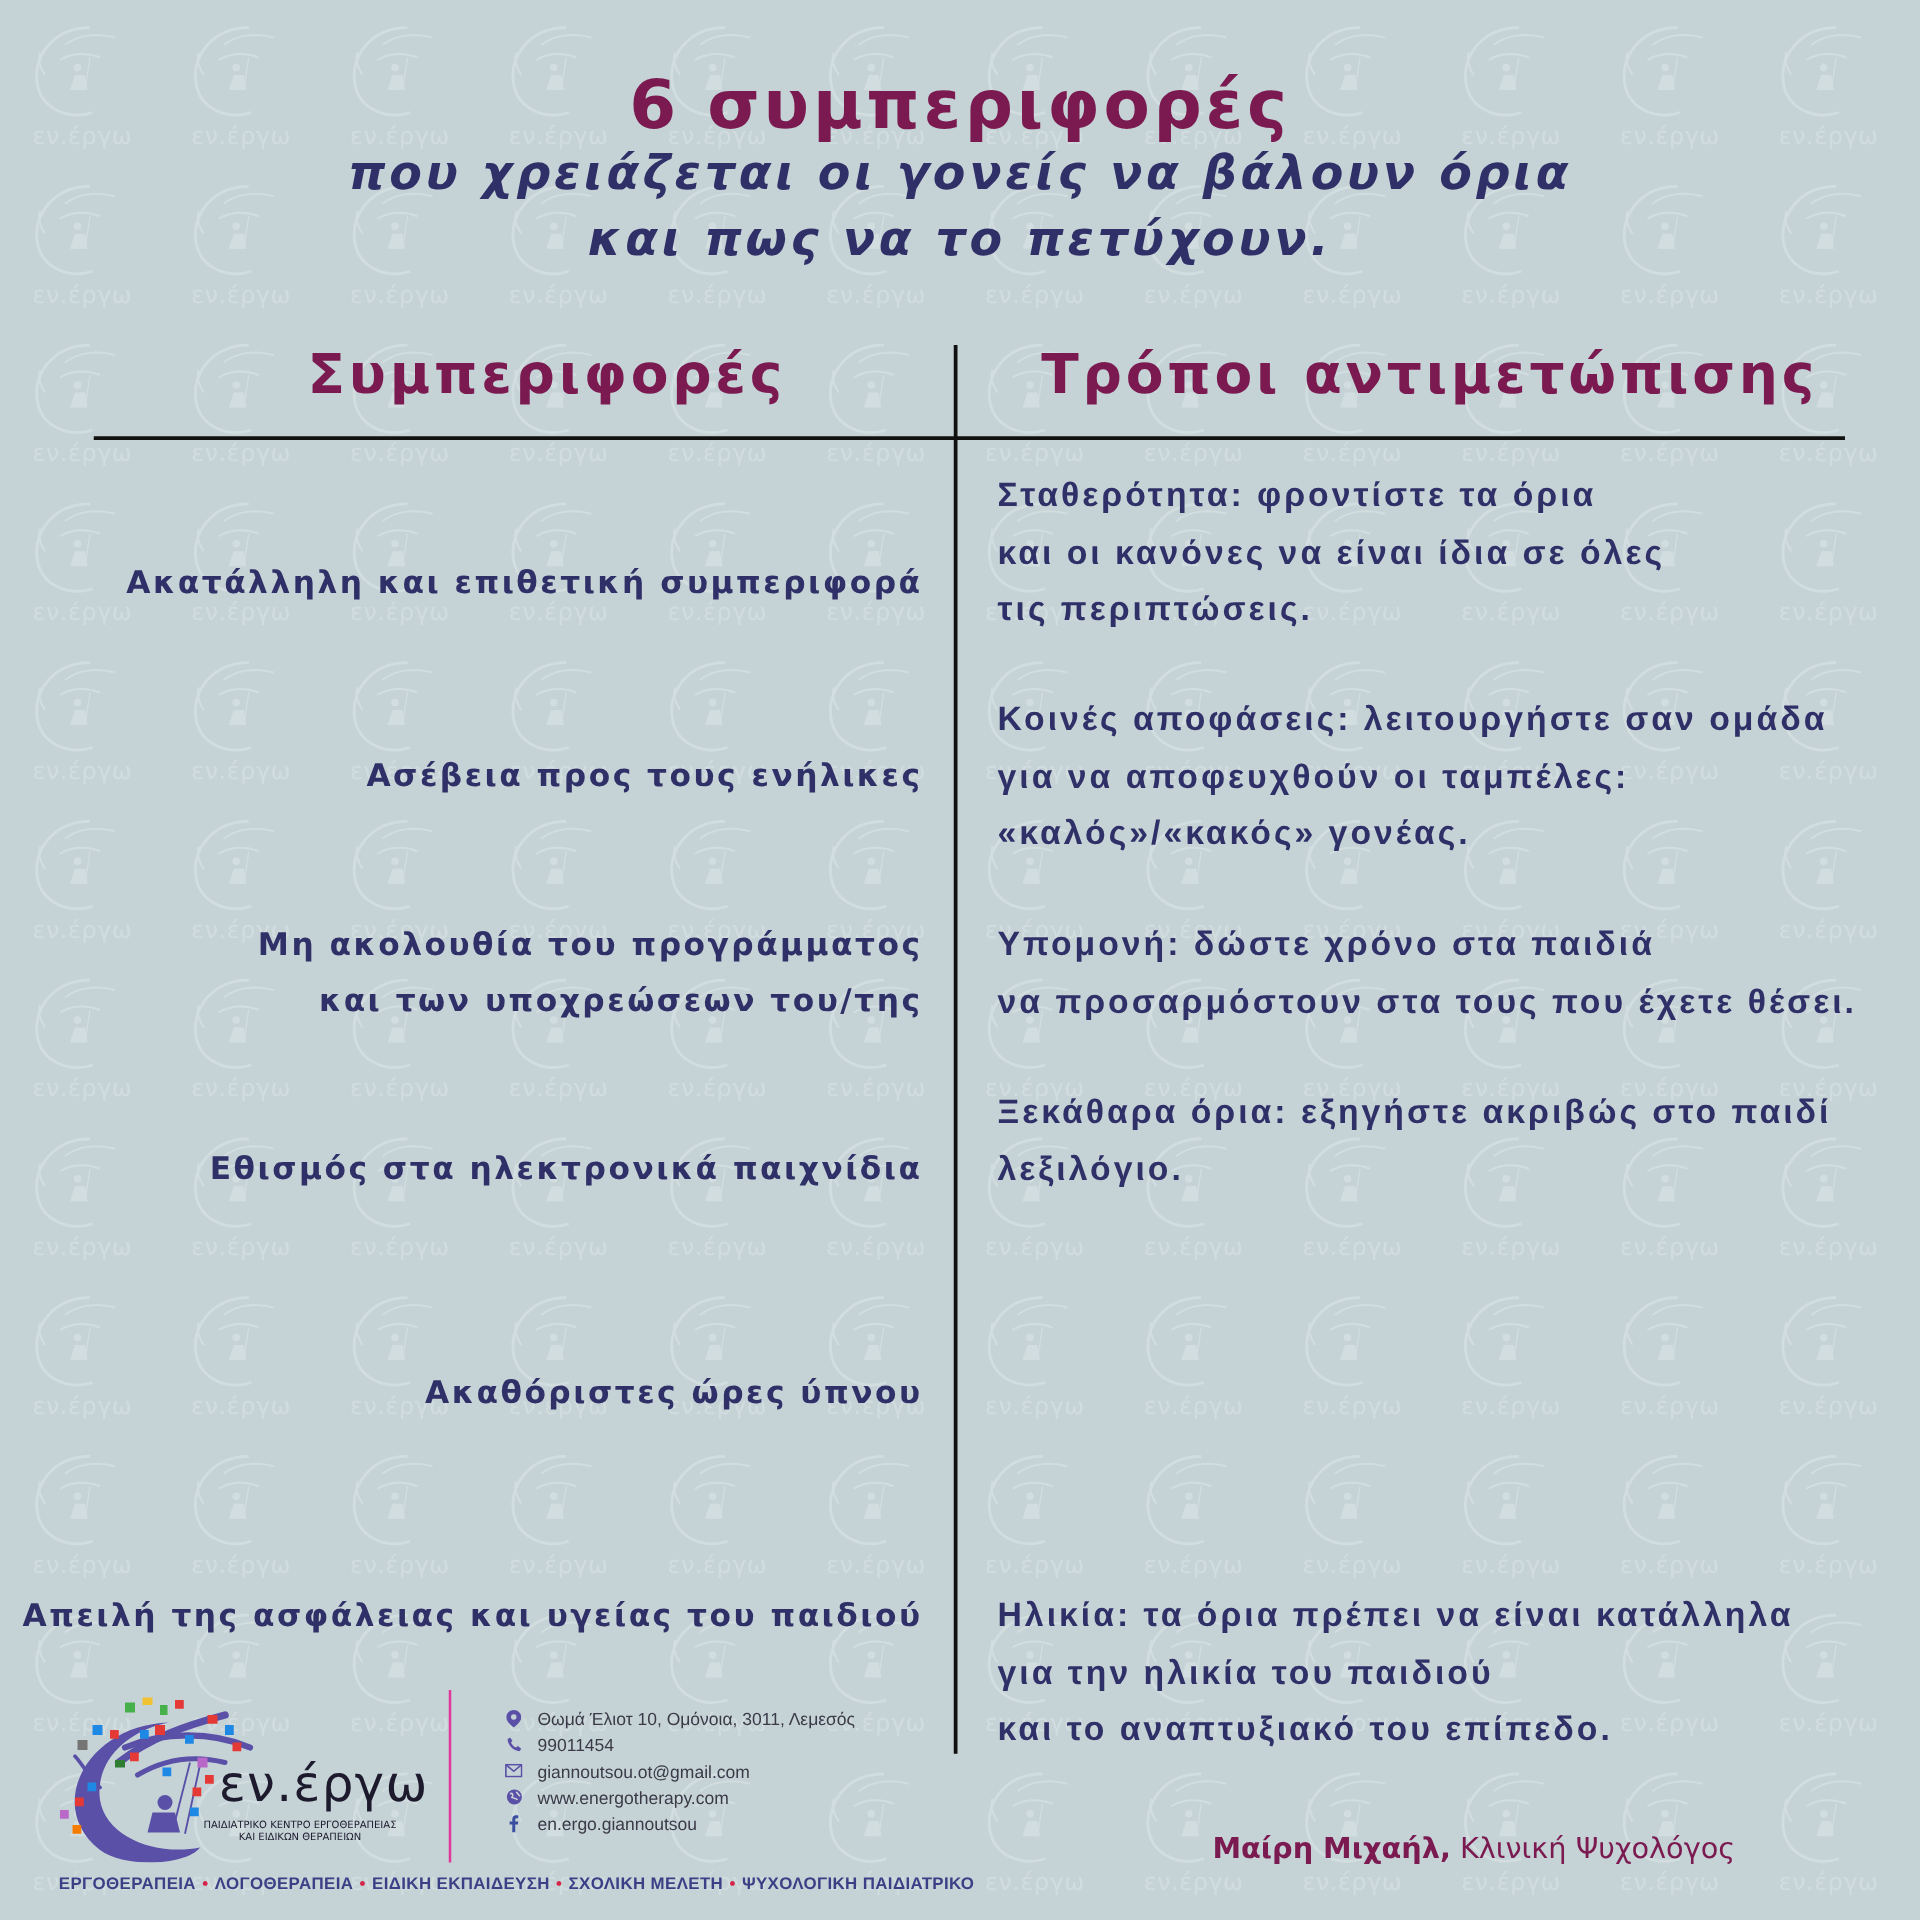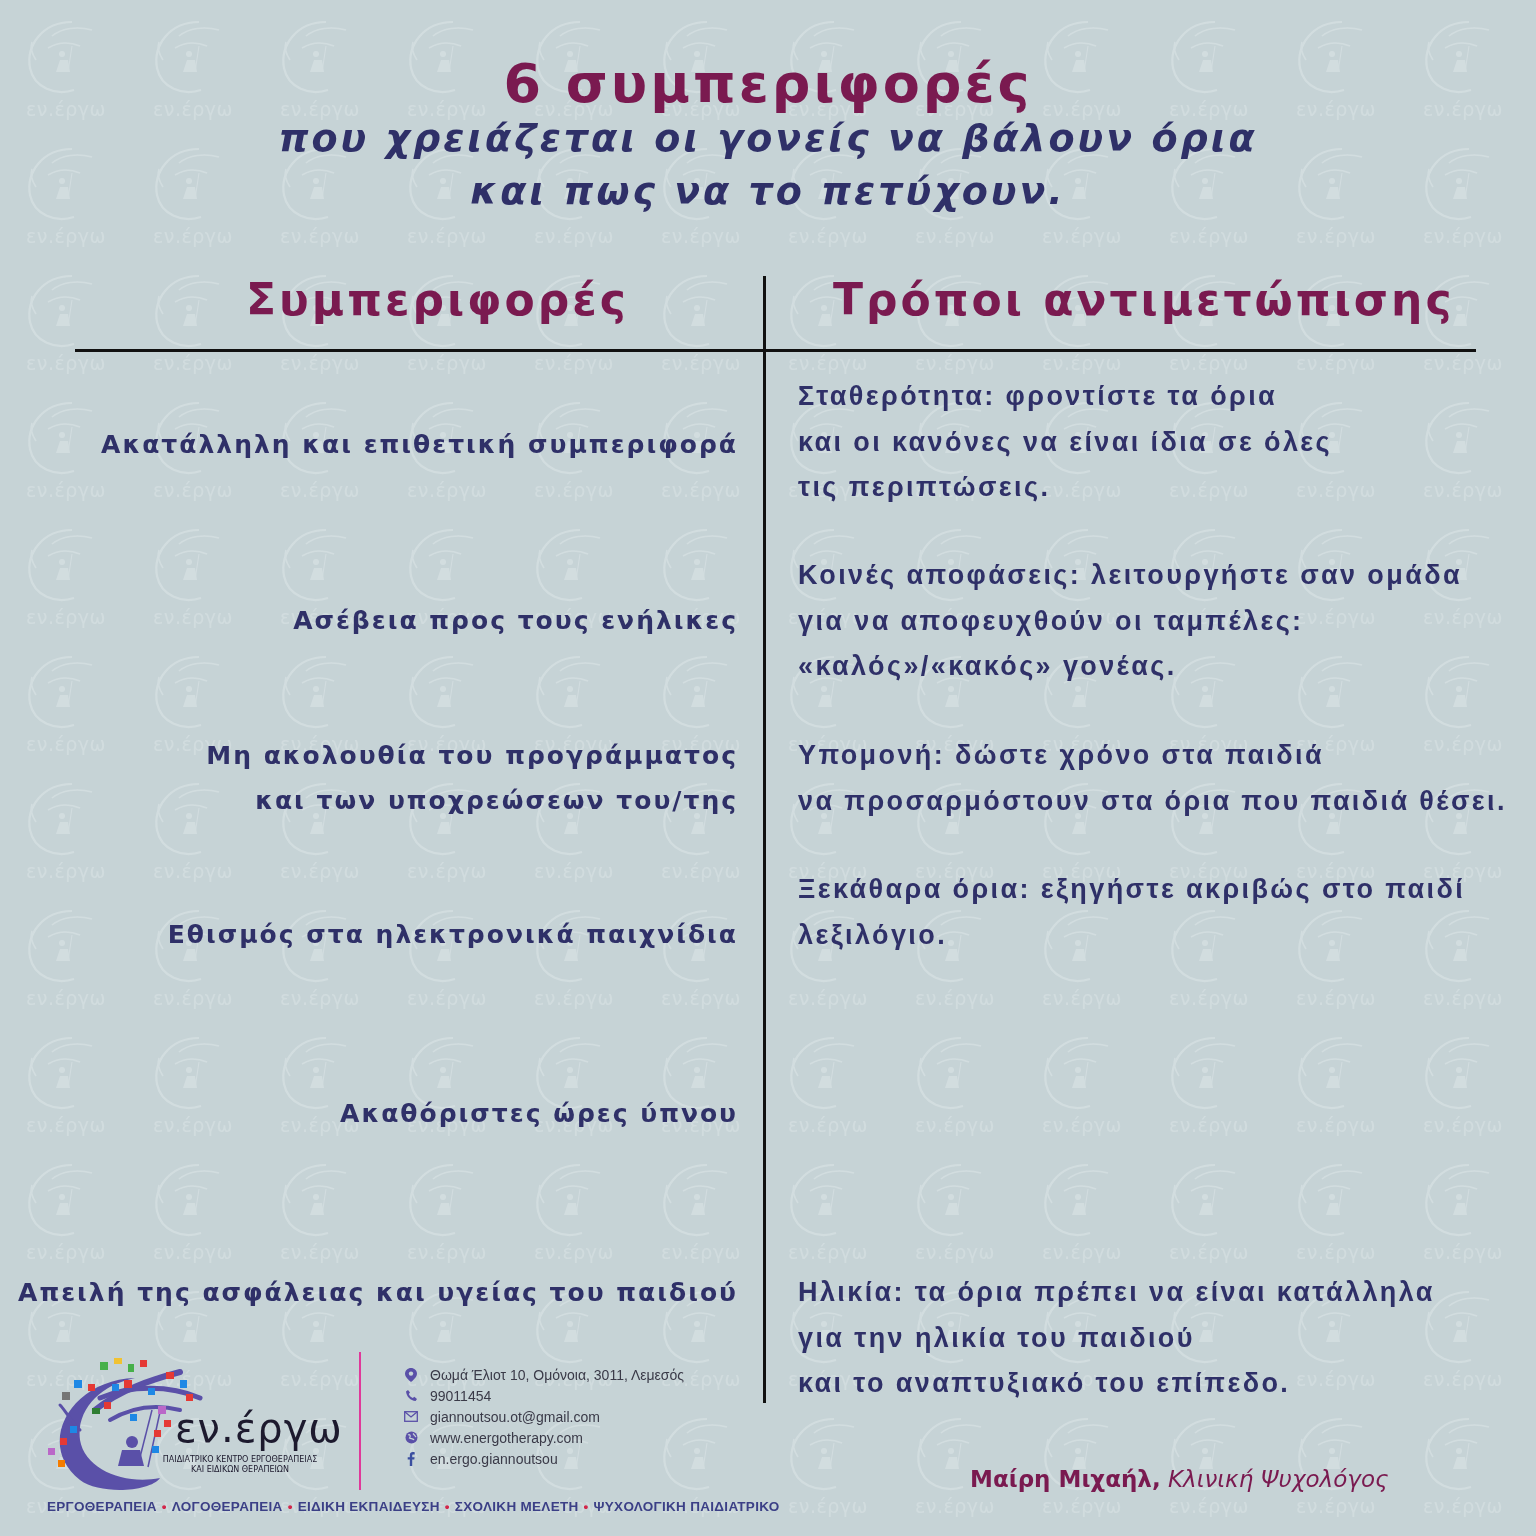--- a/index.html
+++ b/index.html
@@ -80,21 +80,21 @@
       position: absolute; left: 47px; top: 1499px; font-family: "Liberation Sans", sans-serif;
       font-weight: bold; font-size: 13.5px; letter-spacing: 0.3px; color: #3b3f86; white-space: nowrap;
     }
     .services .dot { color: #d3264a; margin: 0 5px; }
 
     .author {
       position: absolute; left: 970px; top: 1466px; font-family: "DejaVu Sans", sans-serif;
       font-size: 23px; color: #7a1a50; white-space: nowrap;
     }
     .author .name { font-weight: bold; }
-    .author .role { font-style: italic; }
+    .author .role { }
   </style>
 </head>
 <body>
 
 <div class="watermark-layer" id="wm-layer">
     <div class="wm" style="left: 8px; top: 8px;">
       <svg viewBox="0 0 82 82">
         <path d="M50 6 C20 6 4 30 8 52 C12 72 34 80 52 74" stroke="#dde6e8" stroke-width="2.2" fill="none"></path>
         <path d="M30 20 C40 12 55 10 70 14 M26 32 C36 26 48 26 58 30 M14 44 C10 38 8 32 10 26" stroke="#dde6e8" stroke-width="1.6" fill="none"></path>
         <path d="M38 44 L46 44 L48 56 L34 56 Z" fill="#dde6e8"></path>
@@ -1564,21 +1564,21 @@
   <div class="title-main">6 συμπεριφορές</div>
   <div class="title-sub l1">που χρειάζεται οι γονείς να βάλουν όρια</div>
   <div class="title-sub l2">και πως να το πετύχουν.</div>
 
   <div class="col-head left">Συμπεριφορές</div>
   <div class="col-head right">Τρόποι αντιμετώπισης</div>
 
   <div class="hline"></div>
   <div class="vline"></div>
 
-  <div class="beh" style="top:422px;margin-left:28px;">
+  <div class="beh" style="top:443px;margin-left:28px;">
     <span class="ln">Ακατάλληλη και επιθετική συμπεριφορά</span>
   </div>
   <div class="sol" style="top:374px;">
     <span class="ln">Σταθερότητα: φροντίστε τα όρια</span>
     <span class="ln">και οι κανόνες να είναι ίδια σε όλες</span>
     <span class="ln">τις περιπτώσεις.</span>
   </div>
 
   <div class="beh" style="top:598px;">
     <span class="ln">Ασέβεια προς τους ενήλικες</span>
@@ -1588,21 +1588,21 @@
     <span class="ln">για να αποφευχθούν οι ταμπέλες:</span>
     <span class="ln">«καλός»/«κακός» γονέας.</span>
   </div>
 
   <div class="beh" style="top:733px;">
     <span class="ln">Μη ακολουθία του προγράμματος</span>
     <span class="ln">και των υποχρεώσεων του/της</span>
   </div>
   <div class="sol" style="top:733px;">
     <span class="ln">Υπομονή: δώστε χρόνο στα παιδιά</span>
-    <span class="ln">να προσαρμόστουν στα όρια που παιδιά θέσει.</span>
+    <span class="ln">να προσαρμόστουν στα τους που έχετε θέσει.</span>
   </div>
 
   <div class="beh" style="top:912px;">
     <span class="ln">Εθισμός στα ηλεκτρονικά παιχνίδια</span>
   </div>
   <div class="sol" style="top:867px;">
     <span class="ln">Ξεκάθαρα όρια: εξηγήστε ακριβώς στο παιδί</span>
     <span class="ln">λεξιλόγιο.</span>
   </div>
 

